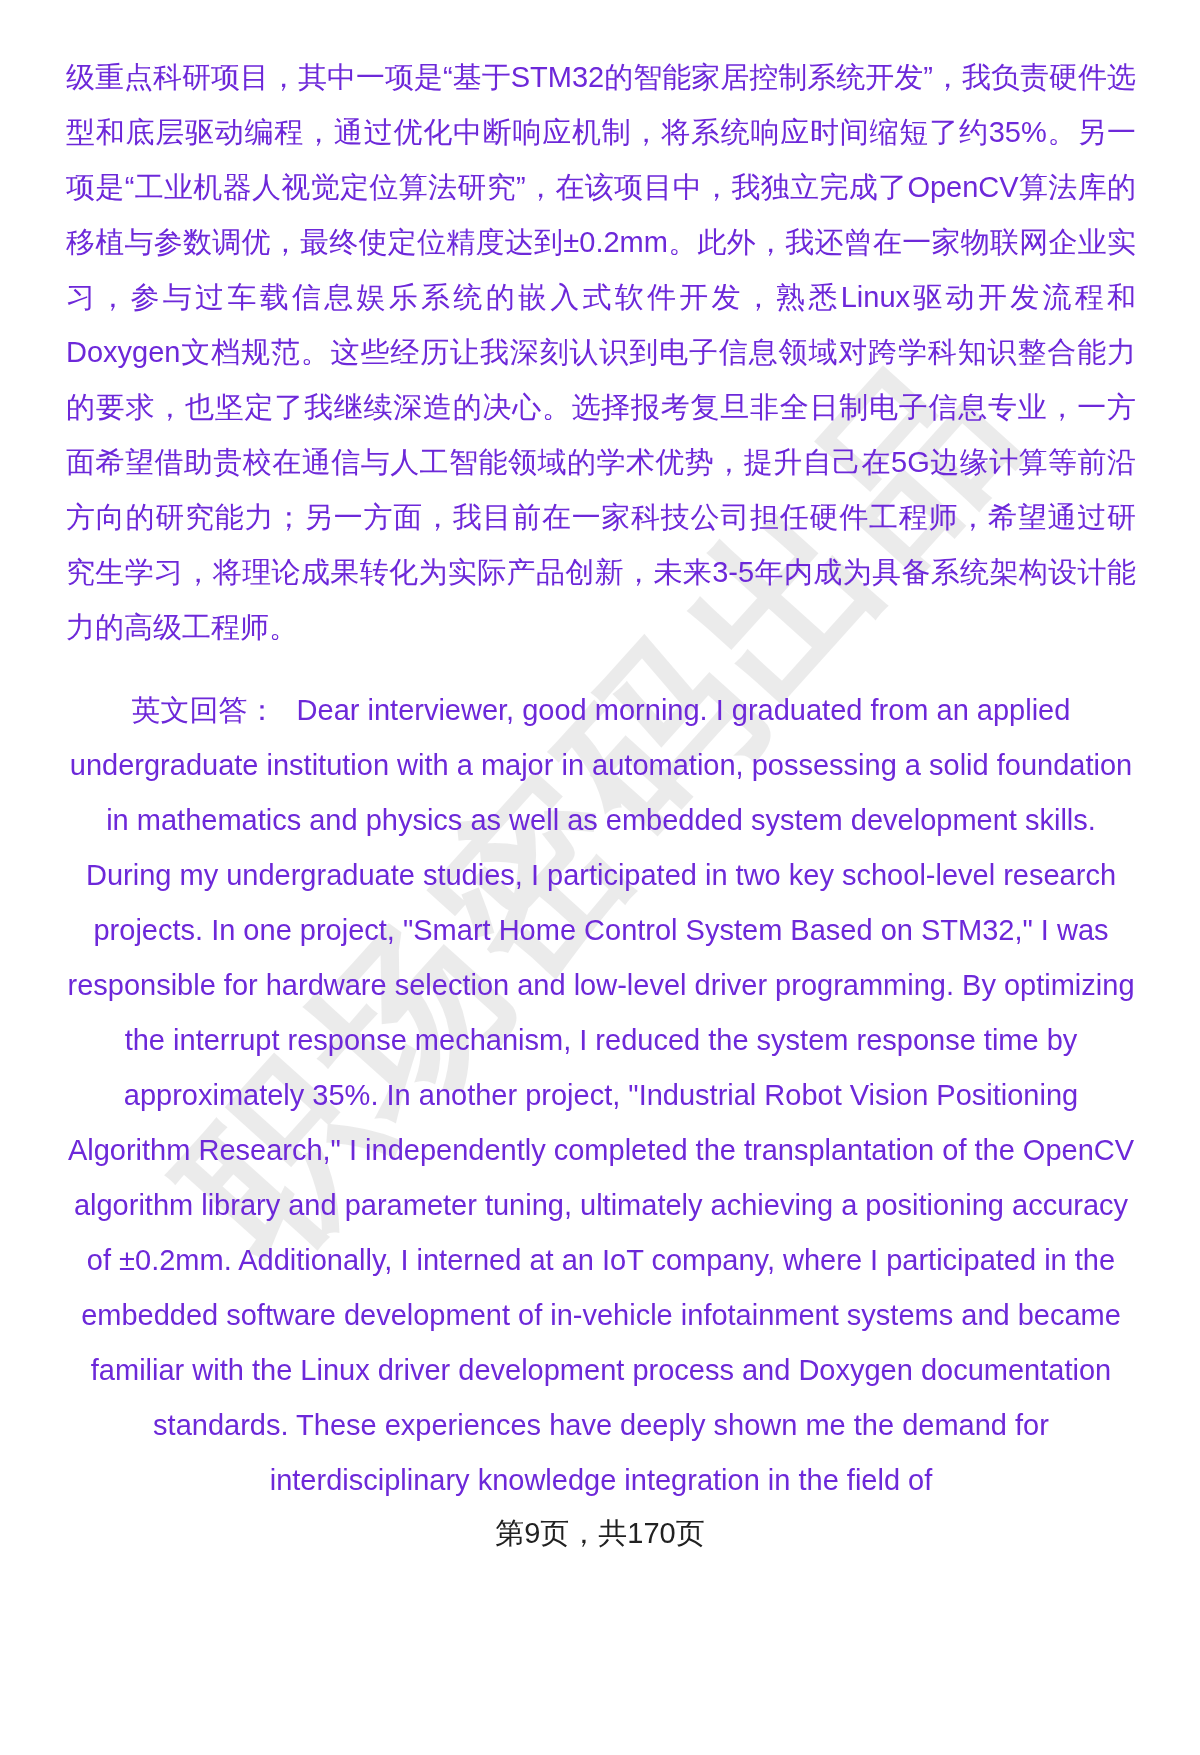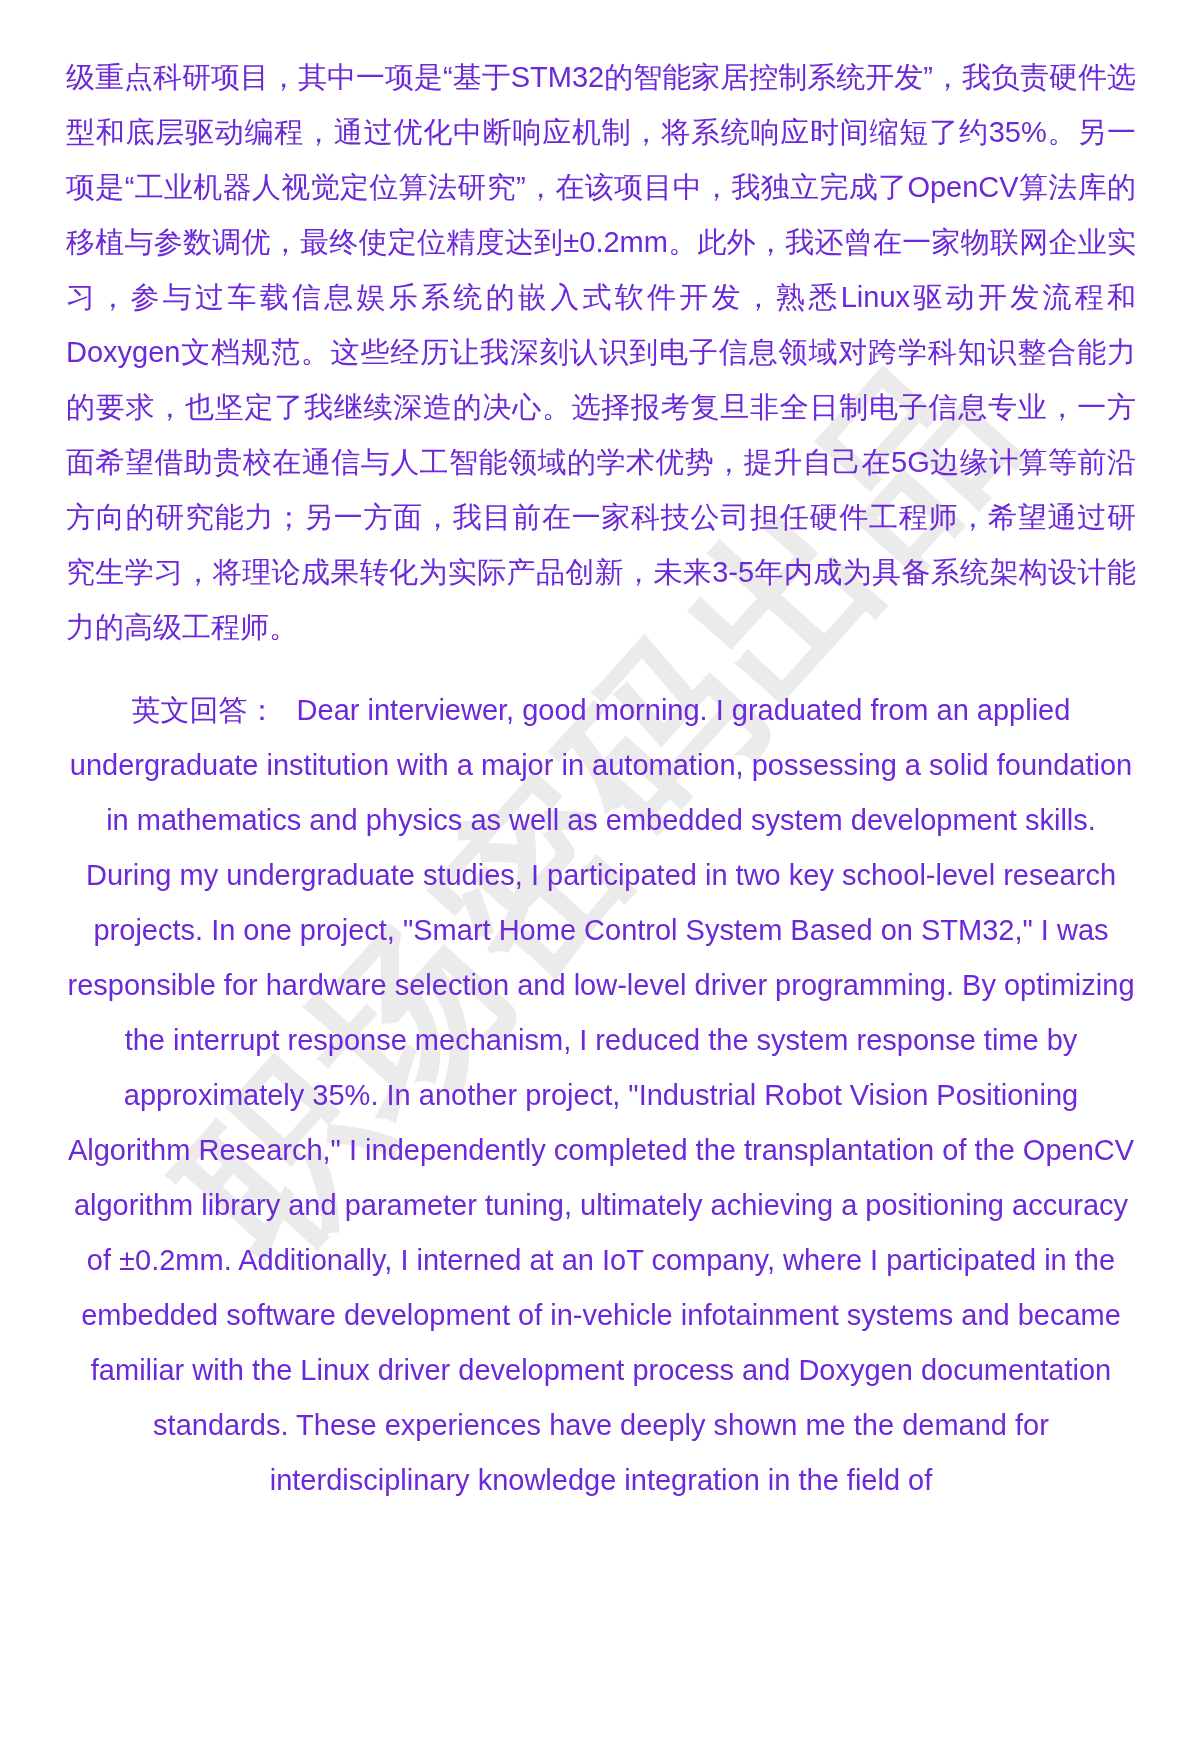--- a/index.html
+++ b/index.html
@@ -75,14 +75,15 @@
   <div class="content">
 
     <p class="para cn">级重点科研项目，其中一项是“基于STM32的智能家居控制系统开发”，我负责硬件选型和底层驱动编程，通过优化中断响应机制，将系统响应时间缩短了约35%。另一项是“工业机器人视觉定位算法研究”，在该项目中，我独立完成了OpenCV算法库的移植与参数调优，最终使定位精度达到±0.2mm。此外，我还曾在一家物联网企业实习，参与过车载信息娱乐系统的嵌入式软件开发，熟悉Linux驱动开发流程和Doxygen文档规范。这些经历让我深刻认识到电子信息领域对跨学科知识整合能力的要求，也坚定了我继续深造的决心。选择报考复旦非全日制电子信息专业，一方面希望借助贵校在通信与人工智能领域的学术优势，提升自己在5G边缘计算等前沿方向的研究能力；另一方面，我目前在一家科技公司担任硬件工程师，希望通过研究生学习，将理论成果转化为实际产品创新，未来3-5年内成为具备系统架构设计能力的高级工程师。</p>
 
     <p class="para en">
       <span class="en-label">英文回答：</span><span>Dear interviewer, good morning. I graduated from an applied undergraduate institution with a major in automation, possessing a solid foundation in mathematics and physics as well as embedded system development skills. During my undergraduate studies, I participated in two key school-level research projects. In one project, "Smart Home Control System Based on STM32," I was responsible for hardware selection and low-level driver programming. By optimizing the interrupt response mechanism, I reduced the system response time by approximately 35%. In another project, "Industrial Robot Vision Positioning Algorithm Research," I independently completed the transplantation of the OpenCV algorithm library and parameter tuning, ultimately achieving a positioning accuracy of ±0.2mm. Additionally, I interned at an IoT company, where I participated in the embedded software development of in-vehicle infotainment systems and became familiar with the Linux driver development process and Doxygen documentation standards. These experiences have deeply shown me the demand for interdisciplinary knowledge integration in the field of</span>
     </p>
 
   </div>
 
+  <div class="footer">第9页，共170页</div>
 
 </div>
 
 </body></html>

